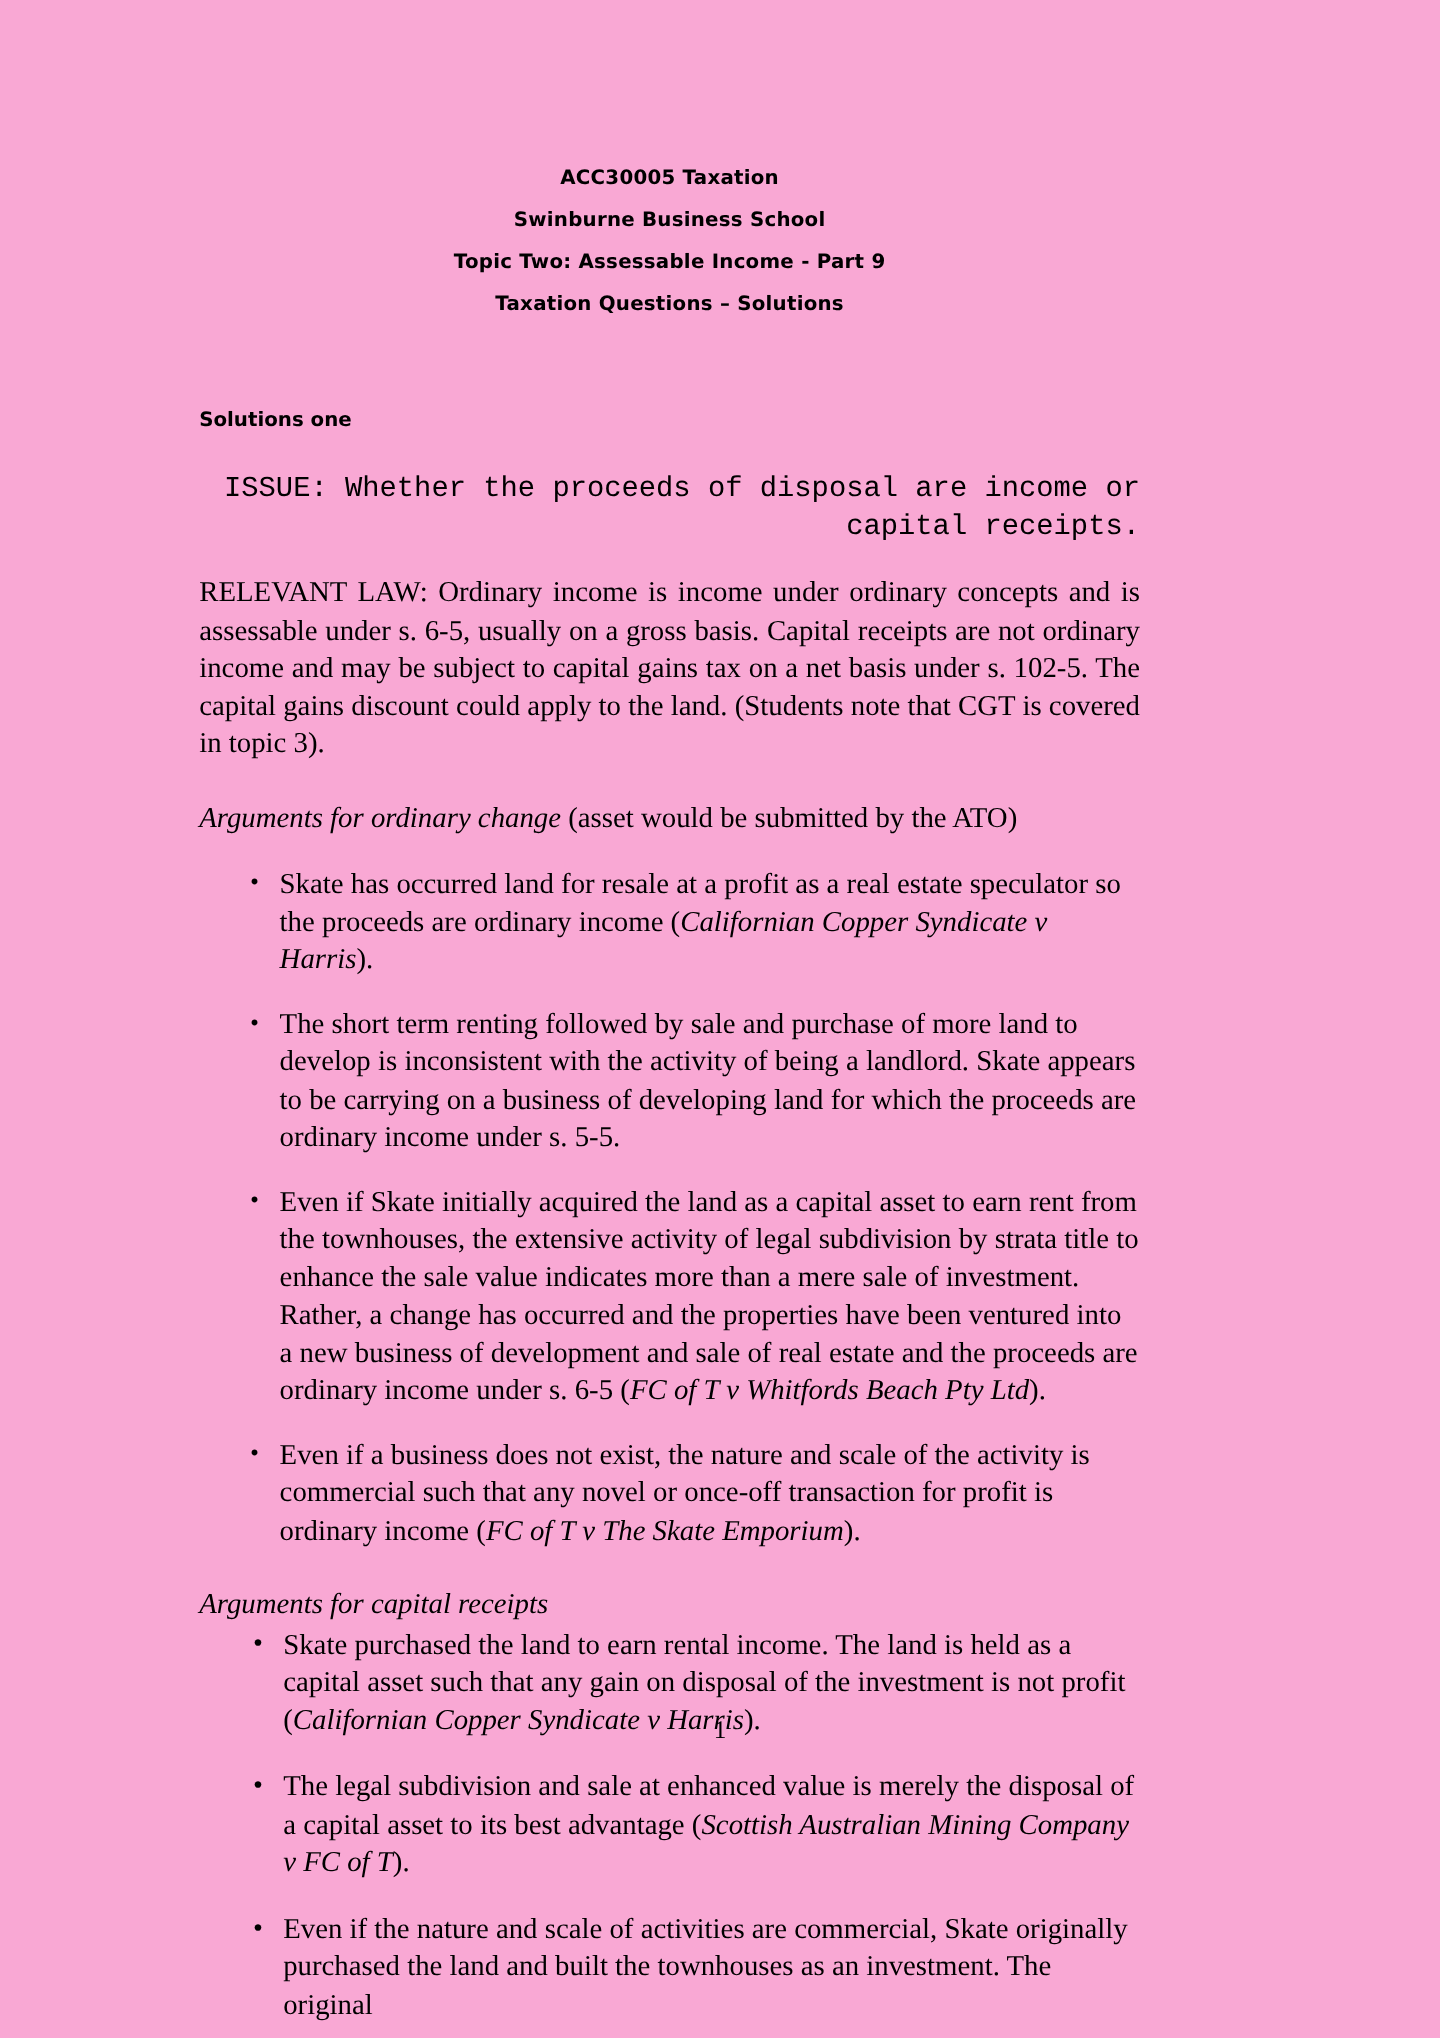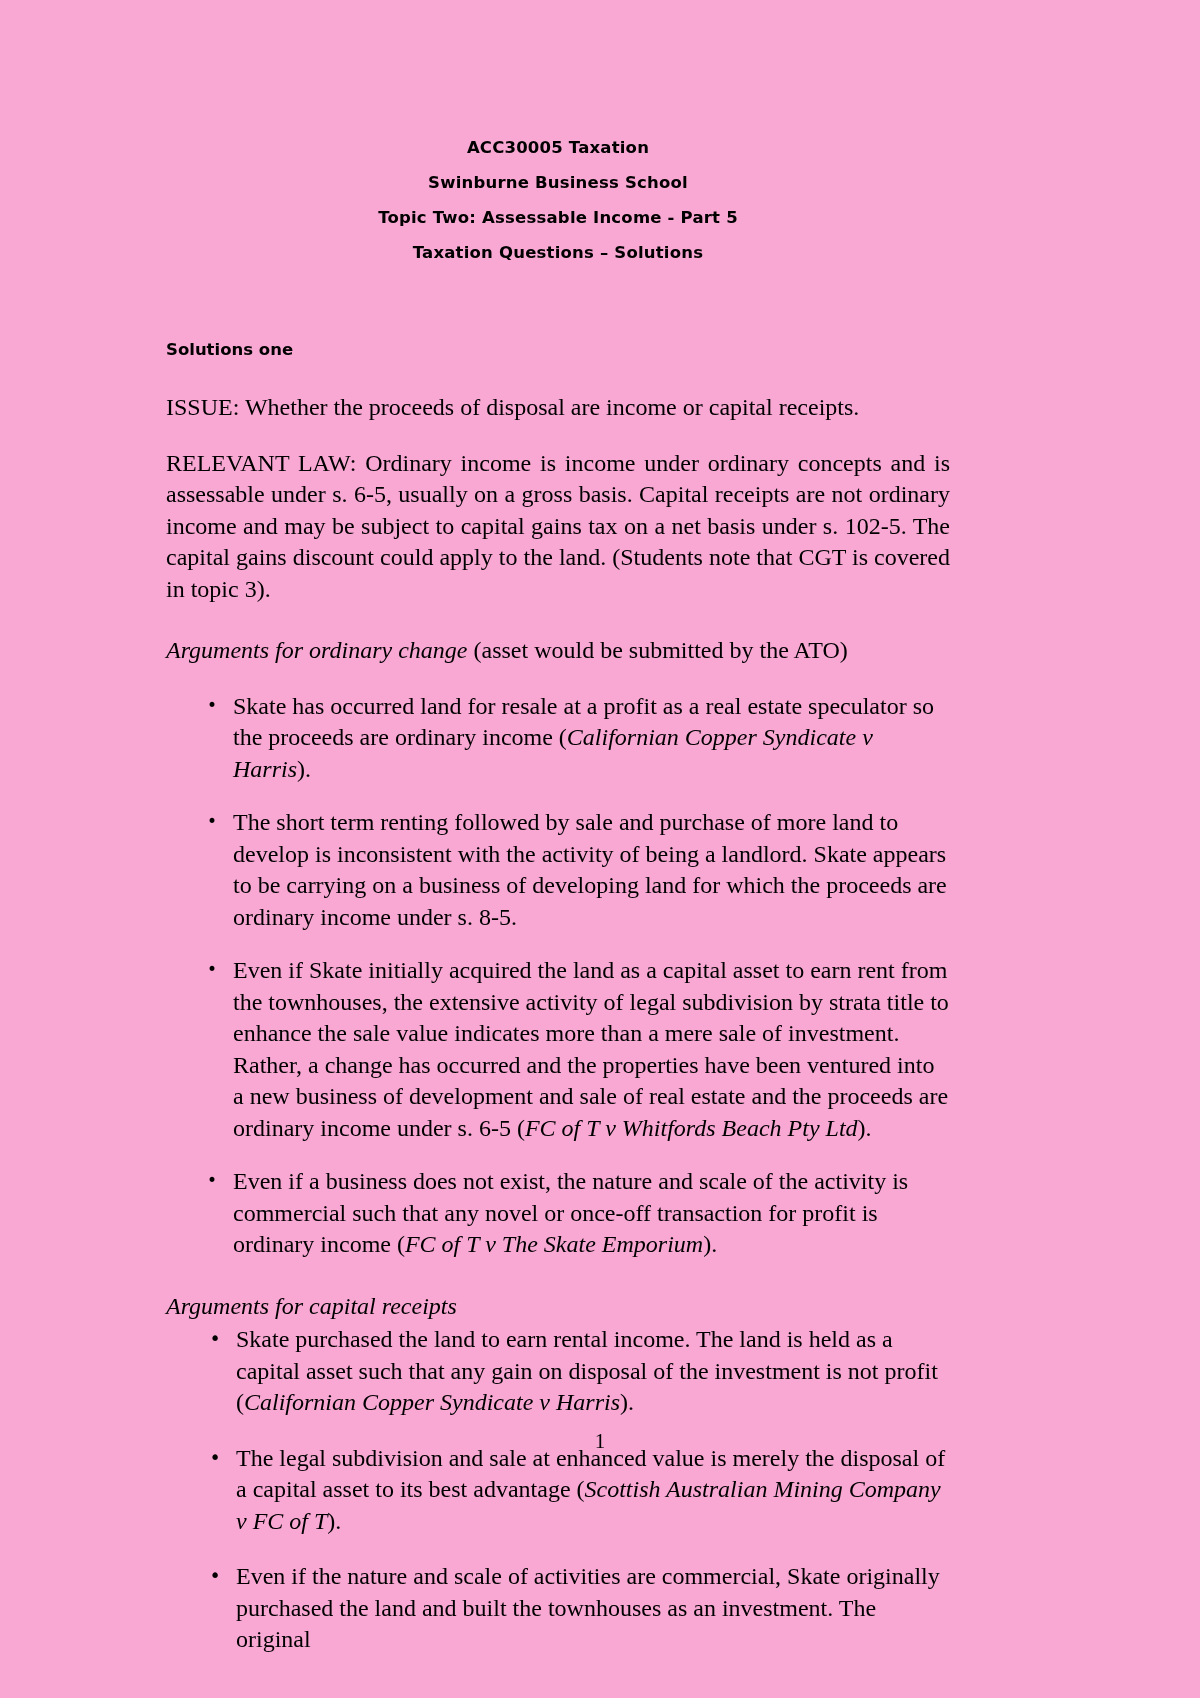--- a/index.html
+++ b/index.html
@@ -54,21 +54,21 @@
 
   
   .body-p {
     font-size: 24px;
     line-height: 31.5px;
     margin-top: 30px;
     text-align: justify;
     text-justify: inter-word;
   }
   .body-p.tight { margin-top: 0; }
-  .no-justify { text-align: left; }
+  .no-justify { text-align: right; font-family: Liberation Mono, monospace; }
 
   .sec-head {
     font-size: 24px;
     line-height: 31.5px;
     margin-top: 30px;
     text-align: left;
   }
   .sec-head.close-list { margin-bottom: 0; }
 
   em, .ital { font-style: italic; }
@@ -128,35 +128,35 @@
 </head>
 <body>
 
 <div class="page">
 
   <div class="content">
 
     <div class="doc-header">
       <div class="hline">ACC30005 Taxation</div>
       <div class="hline">Swinburne Business School</div>
-      <div class="hline">Topic Two: Assessable Income - Part 5</div>
+      <div class="hline">Topic Two: Assessable Income - Part 9</div>
       <div class="hline">Taxation Questions – Solutions</div>
     </div>
 
     <div class="q-heading">Solutions one</div>
 
     <p class="body-p no-justify">ISSUE: Whether the proceeds of disposal are income or capital receipts.</p>
 
     <p class="body-p tight">RELEVANT LAW: Ordinary income is income under ordinary concepts and is assessable under s. 6-5, usually on a gross basis. Capital receipts are not ordinary income and may be subject to capital gains tax on a net basis under s. 102-5. The capital gains discount could apply to the land. (Students note that CGT is covered in topic 3).</p>
 
     <p class="sec-head"><em>Arguments for ordinary change</em><span> (asset would be submitted by the ATO)</span></p>
 
     <ul class="blist list-a" id="list-ordinary">
         <li><span class="bullet">•</span><span><span>Skate has occurred land for resale at a profit as a real estate speculator so the proceeds are ordinary income (</span><em>Californian Copper Syndicate v Harris</em><span>).</span></span></li>
-        <li><span class="bullet">•</span><span><span>The short term renting followed by sale and purchase of more land to develop is inconsistent with the activity of being a landlord. Skate appears to be carrying on a business of developing land for which the proceeds are ordinary income under s. 8-5.</span></span></li>
+        <li><span class="bullet">•</span><span><span>The short term renting followed by sale and purchase of more land to develop is inconsistent with the activity of being a landlord. Skate appears to be carrying on a business of developing land for which the proceeds are ordinary income under s. 5-5.</span></span></li>
         <li><span class="bullet">•</span><span><span>Even if Skate initially acquired the land as a capital asset to earn rent from the townhouses, the extensive activity of legal subdivision by strata title to enhance the sale value indicates more than a mere sale of investment. Rather, a change has occurred and the properties have been ventured into a new business of development and sale of real estate and the proceeds are ordinary income under s. 6-5 (</span><em>FC of T v Whitfords Beach Pty Ltd</em><span>).</span></span></li>
         <li><span class="bullet">•</span><span><span>Even if a business does not exist, the nature and scale of the activity is commercial such that any novel or once-off transaction for profit is ordinary income (</span><em>FC of T v The Skate Emporium</em><span>).</span></span></li>
       </ul>
 
     <p class="sec-head close-list"><em>Arguments for capital receipts</em></p>
 
     <ul class="blist list-b" id="list-capital">
         <li><span class="bullet">•</span><span><span>Skate purchased the land to earn rental income. The land is held as a capital asset such that any gain on disposal of the investment is not profit (</span><em>Californian Copper Syndicate v Harris</em><span>).</span></span></li>
         <li><span class="bullet">•</span><span><span>The legal subdivision and sale at enhanced value is merely the disposal of a capital asset to its best advantage (</span><em>Scottish Australian Mining Company v FC of T</em><span>).</span></span></li>
         <li><span class="bullet">•</span><span><span>Even if the nature and scale of activities are commercial, Skate originally purchased the land and built the townhouses as an investment. The original</span></span></li>

